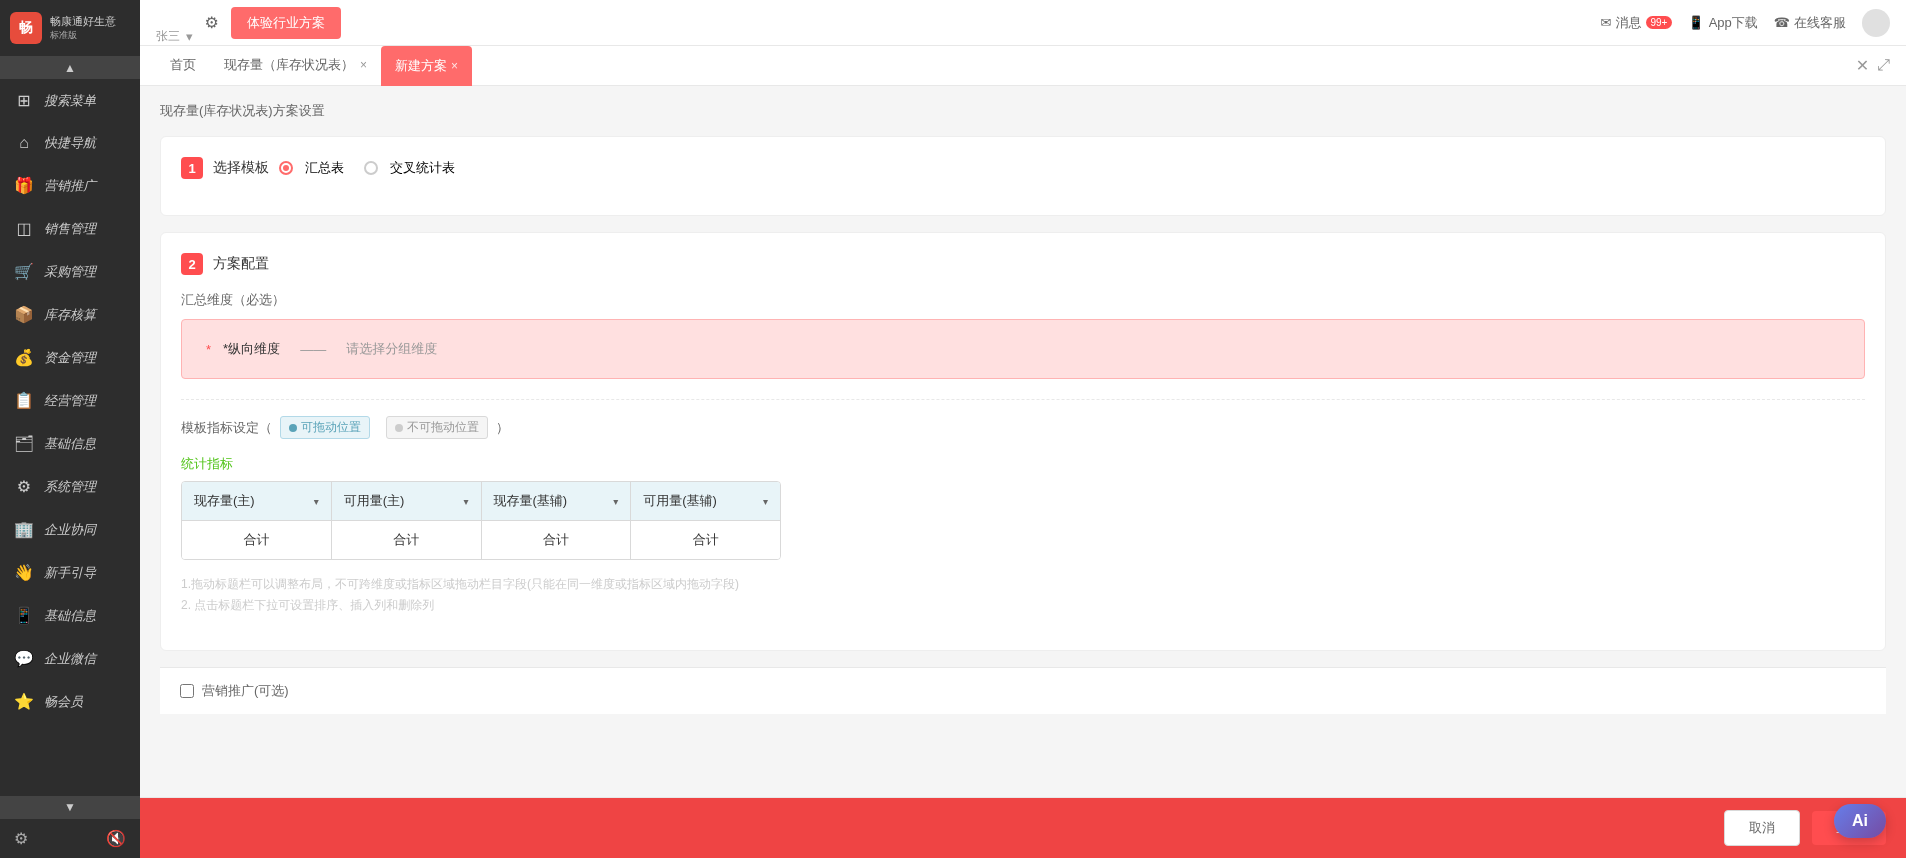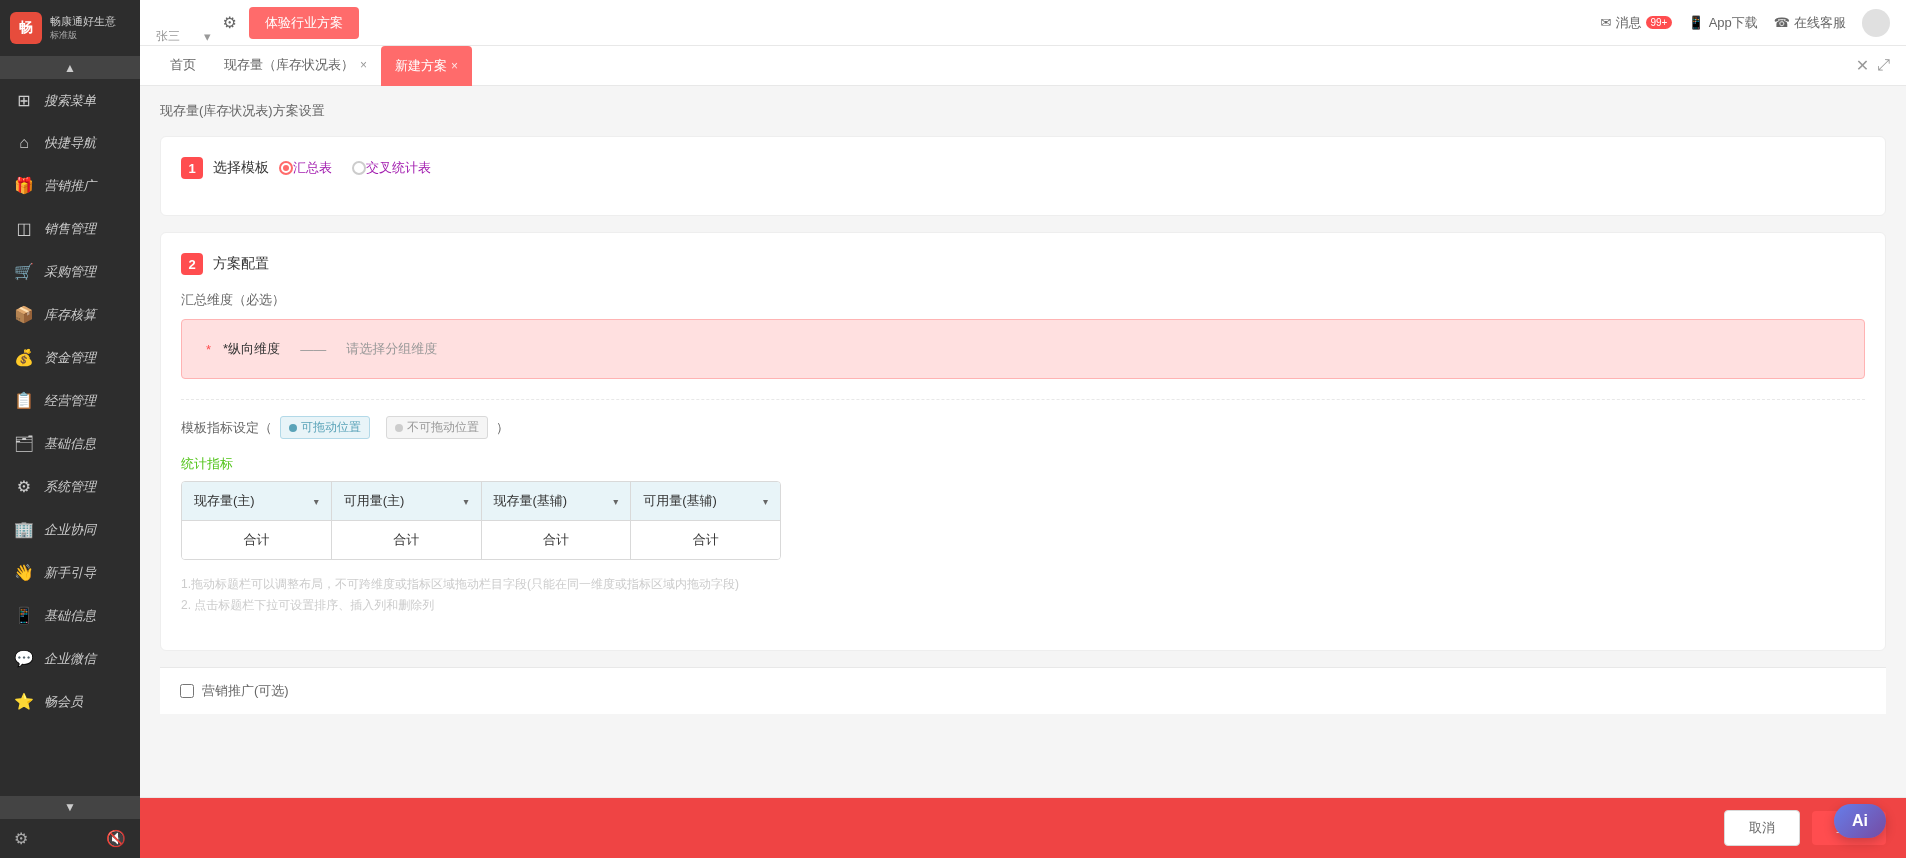--- a/index.html
+++ b/index.html
@@ -68,21 +68,21 @@
     
     .topbar {
       background: #fff;
       height: 46px;
       display: flex; align-items: center; justify-content: space-between;
       padding: 0 16px;
       border-bottom: 1px solid #e8e8e8;
       flex-shrink: 0;
     }
     .topbar-left { display: flex; align-items: center; gap: 12px; }
-    .topbar-user-area { display: flex; align-items: center; gap: 24px; margin-top: 27px; }
+    .topbar-user-area { display: flex; align-items: center; gap: 6px; margin-top: 27px; }
     .topbar-username { color: #999; font-size: 12px; }
     .topbar-dropdown { color: #999; cursor: pointer; }
     .topbar-gear { color: #666; cursor: pointer; font-size: 16px; }
     .topbar-trial-btn {
       background: #ff6b6b; color: white; border: none; padding: 7px 16px;
       border-radius: 4px; cursor: pointer; font-size: 13px;
     }
     .topbar-right { display: flex; align-items: center; gap: 16px; }
     .topbar-right-item { display: flex; align-items: center; gap: 4px; color: #666; cursor: pointer; font-size: 13px; }
     .topbar-badge {
@@ -134,21 +134,21 @@
     }
     .section-number {
       background: #ff4d4f; color: white; border-radius: 4px;
       width: 22px; height: 22px; display: flex; align-items: center; justify-content: center;
       font-size: 13px; font-weight: bold; flex-shrink: 0;
     }
     .section-title { font-size: 14px; color: #333; font-weight: 500; }
 
     
     .radio-group { display: flex; align-items: center; gap: 20px; }
-    .radio-item { display: flex; align-items: center; gap: 0; cursor: pointer; color: #a21caf; font-size: 13px; }
+    .radio-item { display: flex; align-items: center; gap: 12px; cursor: pointer; color: #000000; font-size: 13px; }
     .radio-dot {
       width: 14px; height: 14px; border-radius: 50%; border: 2px solid #ccc;
       display: flex; align-items: center; justify-content: center; flex-shrink: 0;
     }
     .radio-dot.checked { border-color: #ff6b6b; }
     .radio-dot.checked::after {
       content: ''; width: 6px; height: 6px; border-radius: 50%; background: #ff6b6b;
     }
 
     .divider { border: none; border-top: 1px dashed #e8e8e8; margin: 16px 0; }

